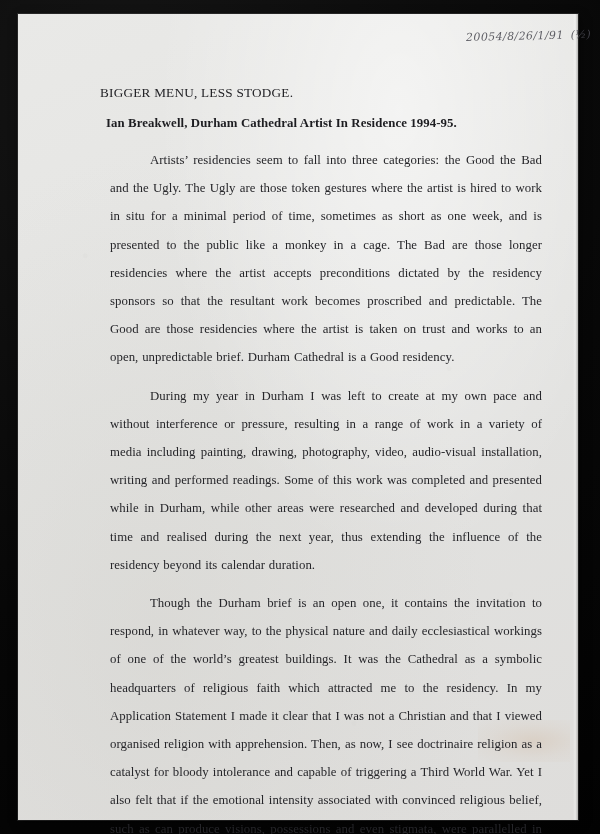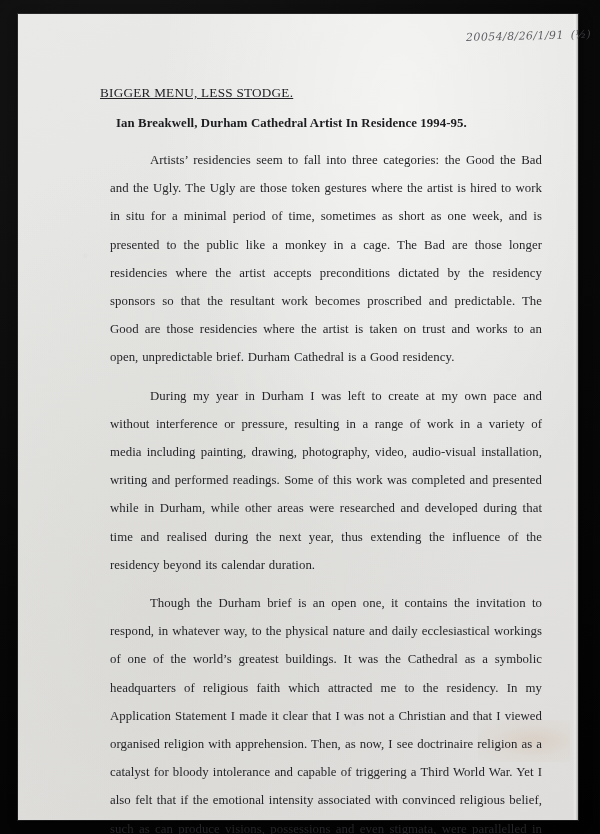--- a/index.html
+++ b/index.html
@@ -123,29 +123,28 @@
     color: #26262a;
   }
 
   .doc-title {
     font-size: 13.2px;
     line-height: 26px;
     letter-spacing: 0.25px;
     margin: 0 0 4px 0;
     font-weight: normal;
     color: #232327;
-    text-decoration: underline;
   }
 
   .doc-byline {
     font-size: 12.8px;
     line-height: 26px;
     font-weight: bold;
     letter-spacing: 0.1px;
-    margin: 0 0 8px 16px;
+    margin: 0 0 8px 6px;
     color: #1d1d21;
   }
 
   .doc-paragraph {
     font-size: 12.8px;
     line-height: 28.2px;
     text-align: justify;
     text-indent: 40px;
     margin: 10px;
     letter-spacing: 0.05px;

